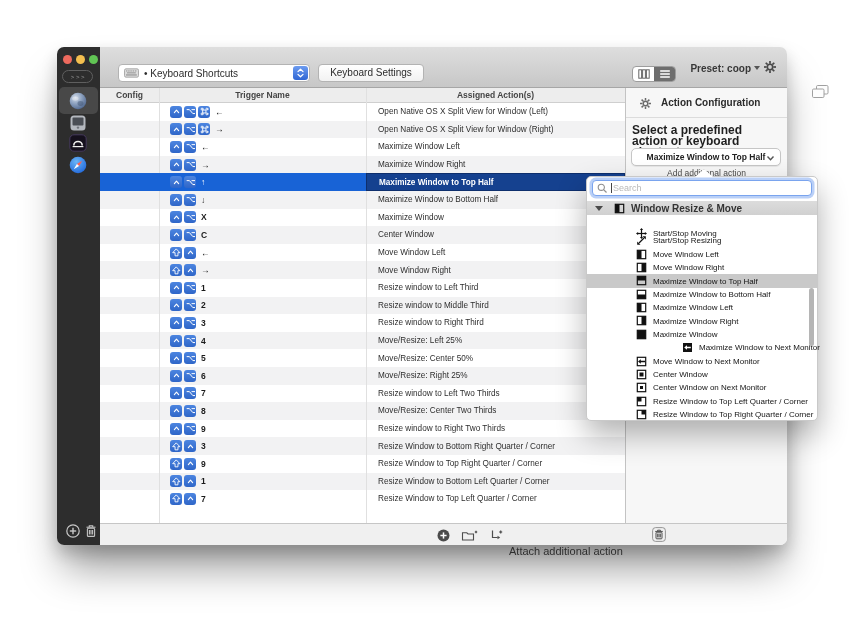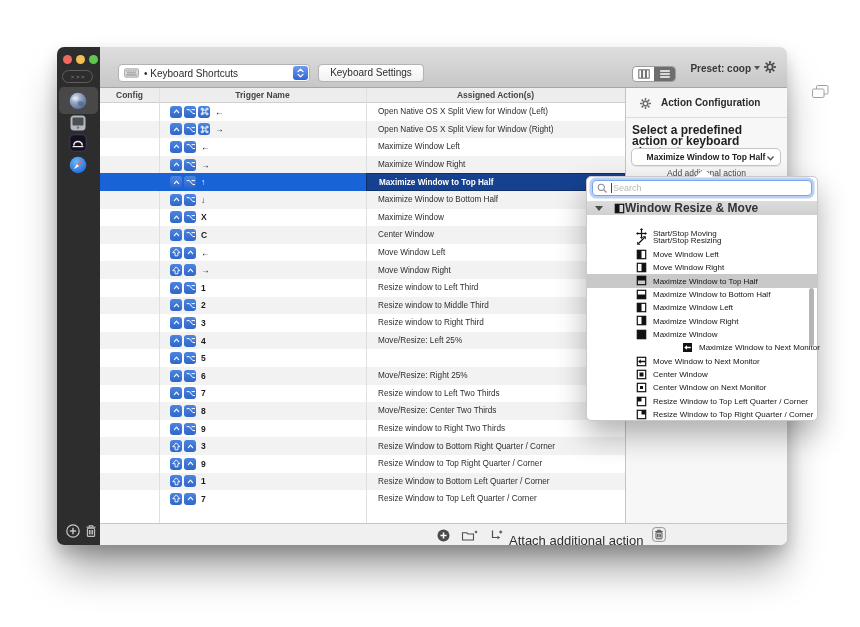--- a/index.html
+++ b/index.html
@@ -55,21 +55,21 @@
   .row.selected .cell-action{height:100%;display:flex;align-items:center;background:var(--selection_dark_blue,#15418f);
         border:1px solid #0e2f6d;color:#fff;font-weight:bold;}
   .key{width:12px;height:12px;border-radius:3px;margin-right:2px;flex:0 0 auto;
        background:linear-gradient(var(--key_tile_blue,#4c85e0),#2f66c8);display:flex;align-items:center;justify-content:center;}
   .suffix{font-size:8.5px;font-weight:bold;color:#1a1a1a;margin-left:3px;}
   .row.selected .suffix{color:#fff;}
   
   .bottombar{position:absolute;left:43px;top:476px;width:687px;height:22px;background:#f0f0f0;border-top:1px solid #c6c6c6;
              box-sizing:border-box;border-radius:0 0 7px 0;}
   .bb-icon{position:absolute;top:4px;}
-  .attach-label{position:absolute;left:409px;top:6px;height:21px;display:flex;align-items:center;font-size:13px;color:#2e2e2e;}
+  .attach-label{position:absolute;left:409px;top:16px;height:21px;display:flex;align-items:center;font-size:11px;color:#2e2e2e;}
   
   .panel{position:absolute;left:568px;top:41px;width:162px;height:435px;background:#f7f7f7;border-left:1px solid #c3c3c3;box-sizing:border-box;}
   .panel-head{position:absolute;left:0;top:0;width:100%;height:30px;border-bottom:1px solid #dcdcdc;box-sizing:border-box;}
   .panel-title{position:absolute;left:35px;top:9px;font-size:10px;font-weight:bold;color:#2b2b2b;white-space:nowrap;}
   .panel-gear{position:absolute;left:13px;top:8px;}
   .instruction{position:absolute;left:6px;top:37px;width:124px;font-size:12px;font-weight:bold;color:#1f1f1f;line-height:11px;}
   .sel-action-btn{position:absolute;left:5px;top:60px;width:150px;height:18px;background:#fff;border:1px solid #c6c6c6;
                   border-radius:5px;box-sizing:border-box;box-shadow:0 1px 1px rgba(0,0,0,.07);
                   display:flex;align-items:center;justify-content:center;}
   .sel-action-label{font-size:8.5px;font-weight:bold;color:#222;white-space:nowrap;}
@@ -85,21 +85,21 @@
              display:flex;align-items:center;padding:0 4px;}
   .searchbox input{border:none;outline:none;background:transparent;flex:1;font-size:9px;color:#333;
                    font-family:"Liberation Sans","DejaVu Sans",sans-serif;padding:0;margin-left:1px;}
   .searchbox input::placeholder{color:#b9b9b9;}
   .caret{width:1px;height:10px;background:#444;margin-left:3px;}
   .group-bar{position:absolute;left:0;top:24px;width:100%;height:14px;background:linear-gradient(#dcdcdc,#d0d0d0);
              display:flex;align-items:center;}
   .tri-disc{width:0;height:0;border-left:4px solid transparent;border-right:4px solid transparent;border-top:5px solid #4a4a4a;
             margin-left:8px;}
   .group-bar .gi{margin-left:11px;display:flex;}
-  .group-label{font-size:12px;font-weight:bold;color:#333;}
+  .group-label{margin-left:6px;font-size:10px;font-weight:bold;color:#333;}
   .pop-items{position:absolute;left:0;top:44px;width:100%;}
   .pop-item{position:absolute;left:0;width:100%;height:13.3px;display:flex;align-items:center;}
   .pop-item.hl{background:#c9c9c9;}
   .pop-item .ii{position:absolute;left:49px;top:1px;display:flex;}
   .pop-item .il{position:absolute;left:66px;font-size:8px;color:#141414;white-space:nowrap;}
   .scrollthumb{position:absolute;right:3px;top:111px;width:5px;height:58px;background:#b5b5b5;border-radius:2.5px;}
   
   .float-restore{position:absolute;left:812px;top:85px;z-index:5;}
 </style>
 </head>
@@ -565,20 +565,21 @@
             <span class="key">
               <svg viewBox="0 0 10 10" width="9" height="9">
                 <g stroke="#fff" fill="none" stroke-linecap="round" stroke-linejoin="round" stroke-width="1.1">
                   <path d="M1.2,2.9 h2.6 l3.8,4.4 h2.2"></path>
                   <path d="M6.6,2.9 h3.2"></path>
                 </g>
               </svg>
             </span>
             <span class="suffix">5</span>
           </div>
+          <div class="cell-action">Move/Resize: Center 50%</div>
         </div>
         <div class="row alt" style="top: 264px;">
           <div class="cell-config"></div>
           <div class="cell-trigger">
             <span class="key">
               <svg viewBox="0 0 10 10" width="9" height="9">
                 <polyline points="2.6,6.3 5,3.4 7.4,6.3" stroke="#fff" fill="none" stroke-linecap="round" stroke-linejoin="round" stroke-width="1.2"></polyline>
               </svg>
             </span>
             <span class="key">

